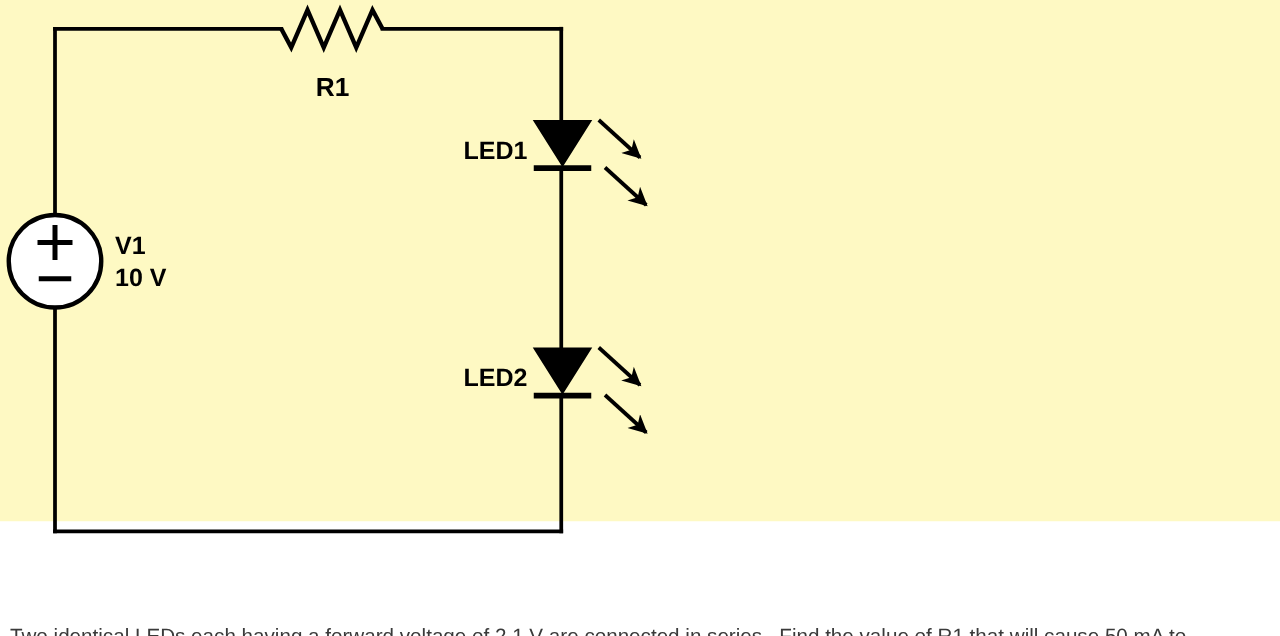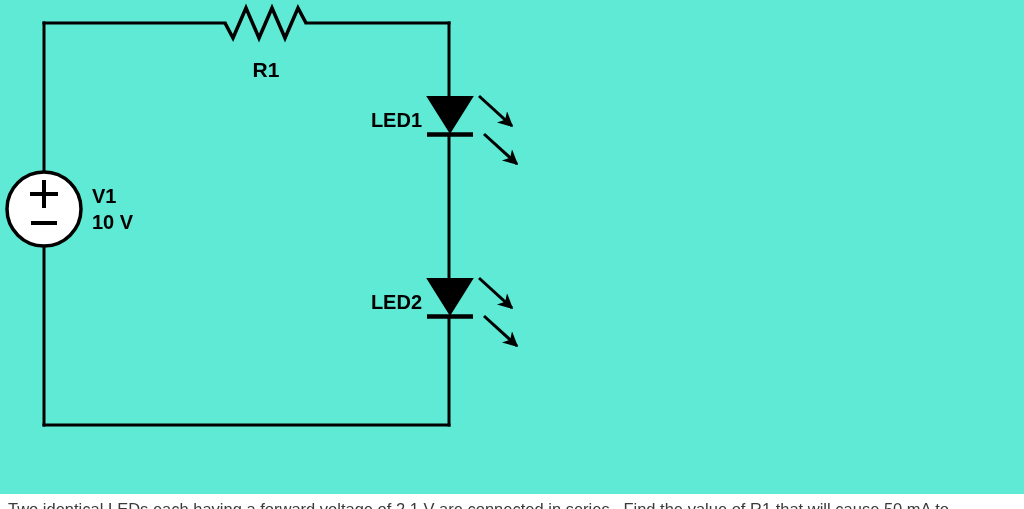--- a/index.html
+++ b/index.html
@@ -7,22 +7,22 @@
     padding: 0;
     background: #ffffff;
     width: 1024px;
     height: 509px;
     overflow: hidden;
     font-family: "Liberation Sans", sans-serif;
   }
   .canvas {
     position: relative;
     width: 1024px;
-    height: 494px;
-    background: #5eead4;
+    height: 417px;
+    background: #fef9c3;
   }
   svg.circuit {
     position: absolute;
     left: 0;
     top: 0;
   }
   .wire {
     stroke: #000000;
     stroke-width: 3;
     fill: none;

